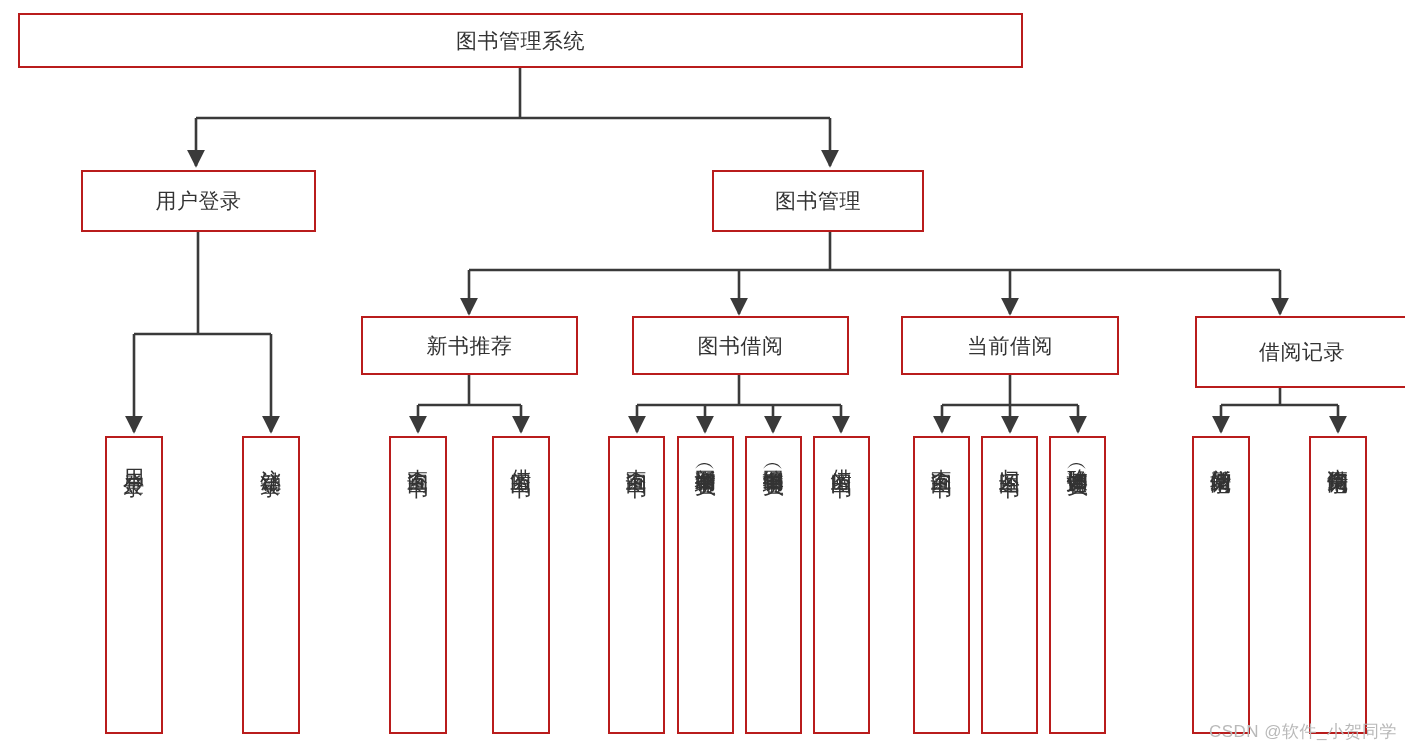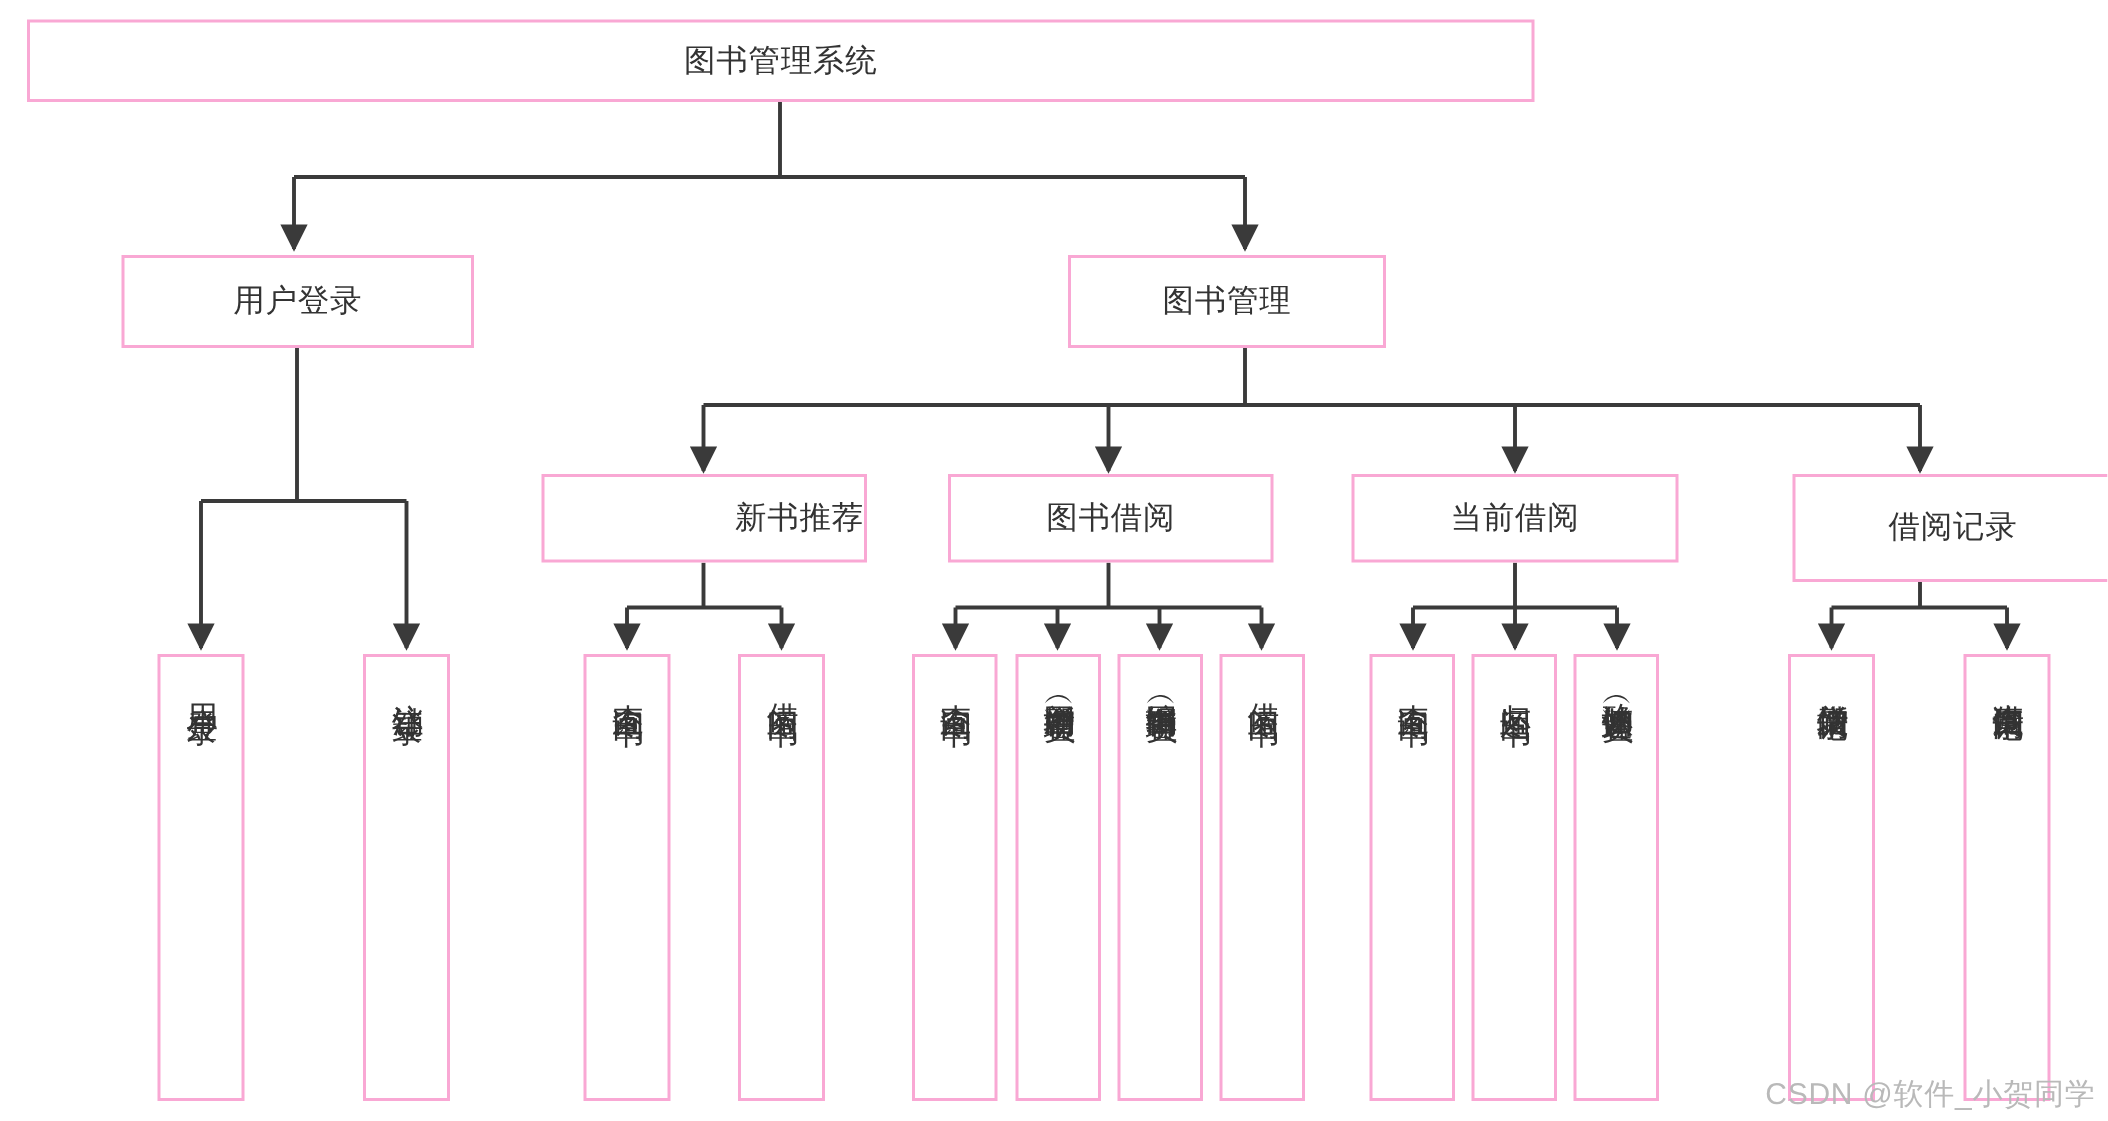--- a/index.html
+++ b/index.html
@@ -21,21 +21,21 @@
     position: absolute;
     left: 0;
     top: 0;
     width: 1405px;
     height: 747px;
   }
   .node {
     position: absolute;
     box-sizing: border-box;
     background: #ffffff;
-    border: 2px solid #f9a8d4;
+    border: 2px solid #b91c1c;
     display: flex;
     align-items: center;
     justify-content: center;
     z-index: 3;
   }
   .node-label {
     color: #333333;
     font-size: 21px;
     line-height: 1.22;
     letter-spacing: 0.5px;
@@ -54,21 +54,21 @@
     font-size: 21px;
     max-height: 100%;
   }
   .node.vertical.tight .node-label {
     letter-spacing: 1px;
   }
   .watermark {
     position: absolute;
     right: 8px;
     bottom: 4px;
-    font-size: 20px;
+    font-size: 17px;
     color: #b9b9b9;
     letter-spacing: 0.5px;
     z-index: 5;
     white-space: nowrap;
   }
 </style>
 </head>
 <body>
 
 <div id="canvas">
@@ -128,21 +128,21 @@
   </div>
 
   <div class="node" style="left:81px; top:170px; width:235px; height:62px;">
     <span class="node-label">用户登录</span>
   </div>
 
   <div class="node" style="left:712px; top:170px; width:212px; height:62px;">
     <span class="node-label">图书管理</span>
   </div>
 
-  <div class="node" style="left:361px; top:316px; width:217px; height:59px;justify-content:flex-end;">
+  <div class="node" style="left:361px; top:316px; width:217px; height:59px;">
     <span class="node-label">新书推荐</span>
   </div>
 
   <div class="node" style="left:901px; top:316px; width:218px; height:59px;">
     <span class="node-label">当前借阅</span>
   </div>
 
   <div class="node" style="left:632px; top:316px; width:217px; height:59px;">
     <span class="node-label">图书借阅</span>
   </div>

